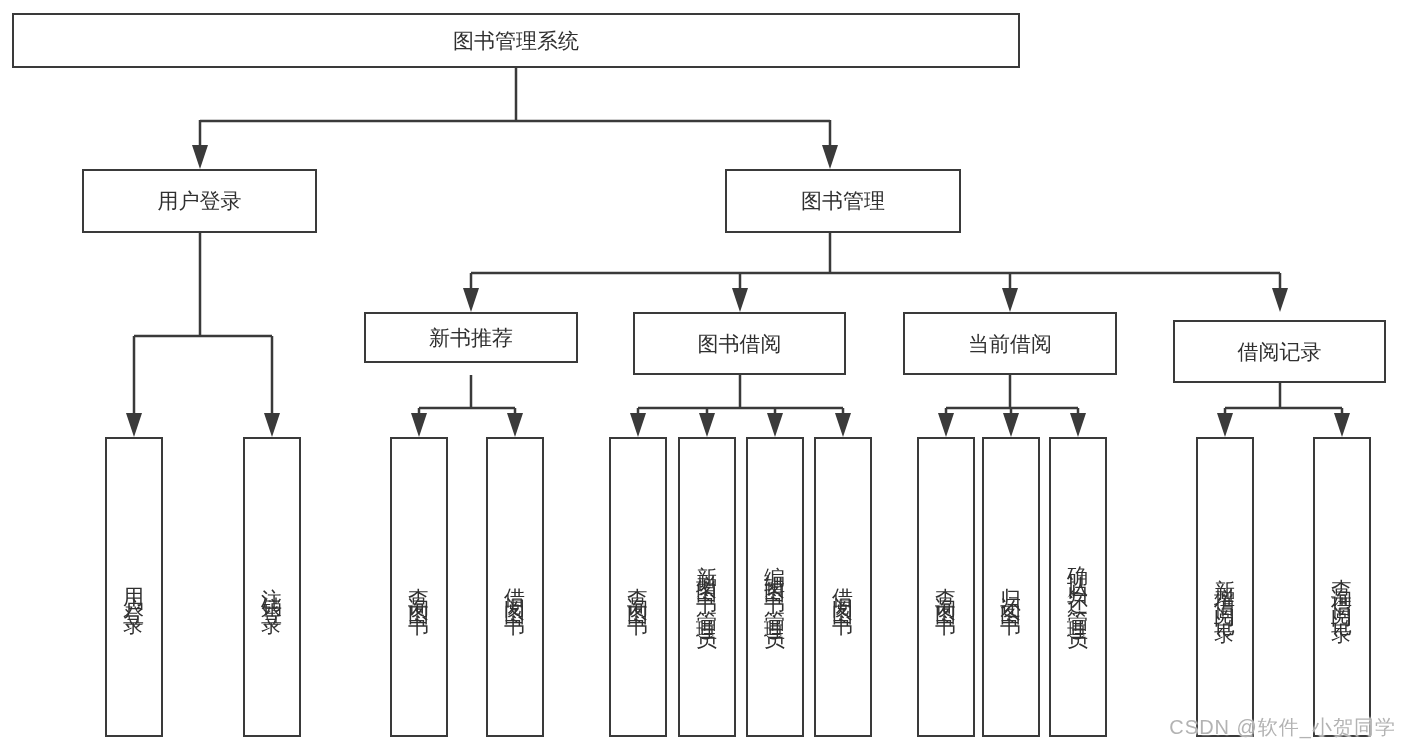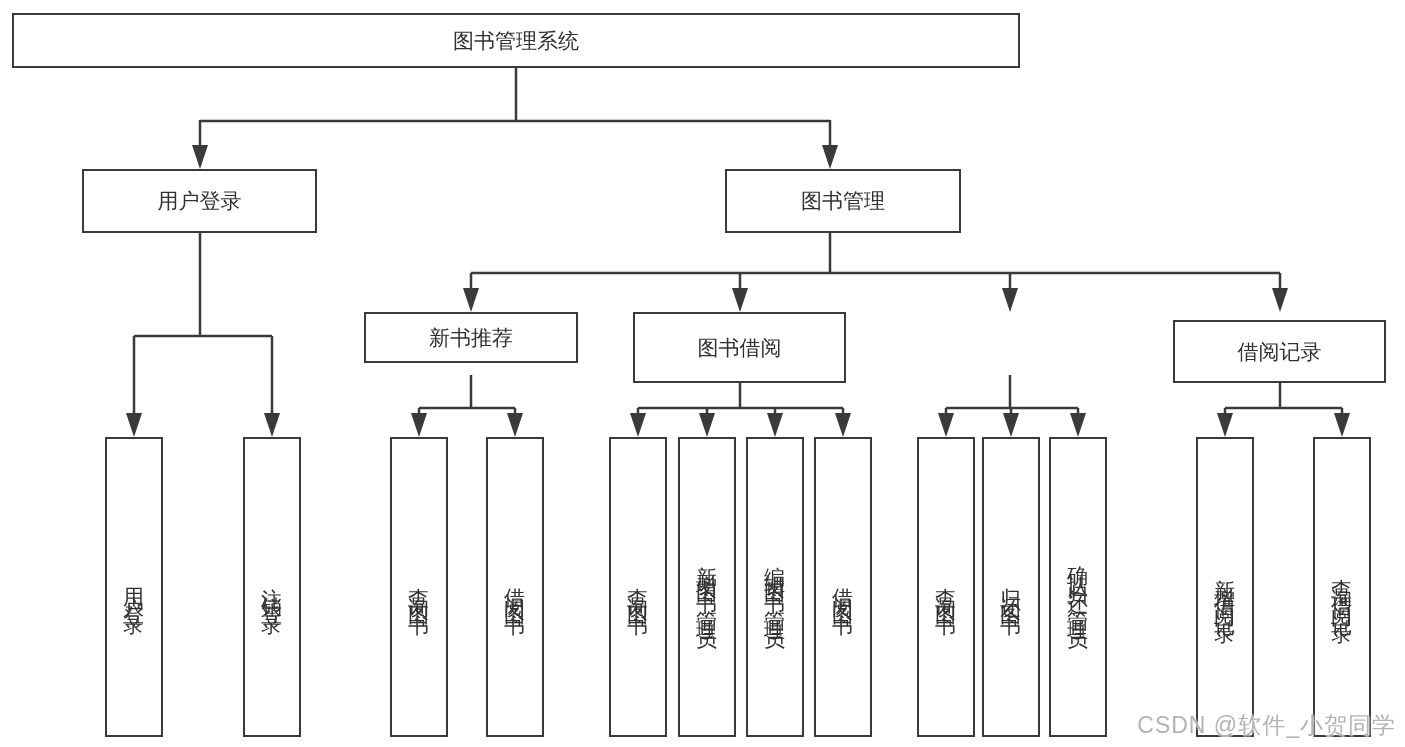--- a/index.html
+++ b/index.html
@@ -43,21 +43,21 @@
     text-orientation: mixed;
     letter-spacing: 9px;
     white-space: normal;
     line-height: 1;
     padding-top: 4px;
   }
   .watermark {
     position: absolute;
     right: 9px;
     bottom: 6px;
-    font-size: 23px;
+    font-size: 20px;
     letter-spacing: 1px;
     color: var(--watermark);
     text-shadow: 1px 1px 2px rgba(255,255,255,0.95), -1px -1px 2px rgba(255,255,255,0.95);
     z-index: 5;
   }
 </style>
 </head>
 <body>
 
 <div class="canvas">
@@ -118,21 +118,22 @@
       M1217 413 L1233 413 L1225 437 Z
       M1334 413 L1350 413 L1342 437 Z"></path>
   </svg>
 
   <div class="node" style="left:12px; top:13px; width:1008px; height:55px;">图书管理系统</div>
 
   <div class="node" style="left:82px; top:169px; width:235px; height:64px;">用户登录</div>
   <div class="node" style="left:712px; top:169px; width:236px; height:64px;margin-left:13px;">图书管理</div>
 
   <div class="node" style="left:364px; top:312px; width:214px; height:51px;">新书推荐</div>
-  <div class="node" style="left:633px; top:312px; width:213px; height:71px;">图书借阅</div>
+  <div class="node" style="left:633px; top:312px; width:213px; height:63px;">图书借阅</div>
+  <div class="node" style="left:903px; top:312px; width:214px; height:63px;">当前借阅</div>
   <div class="node" style="left:1173px; top:312px; width:213px; height:63px;margin-top:8px;">借阅记录</div>
 
   <div class="node vbox" style="left:105px; top:437px; width:58px; height:300px;">用户登录</div>
   <div class="node vbox" style="left:243px; top:437px; width:58px; height:300px;">注销登录</div>
 
   <div class="node vbox" style="left:390px; top:437px; width:58px; height:300px;">查询图书</div>
   <div class="node vbox" style="left:486px; top:437px; width:58px; height:300px;">借阅图书</div>
 
   <div class="node vbox" style="left:609px; top:437px; width:58px; height:300px;">查询图书</div>
   <div class="node vbox" style="left:678px; top:437px; width:58px; height:300px;">新增图书（管理员）</div>

